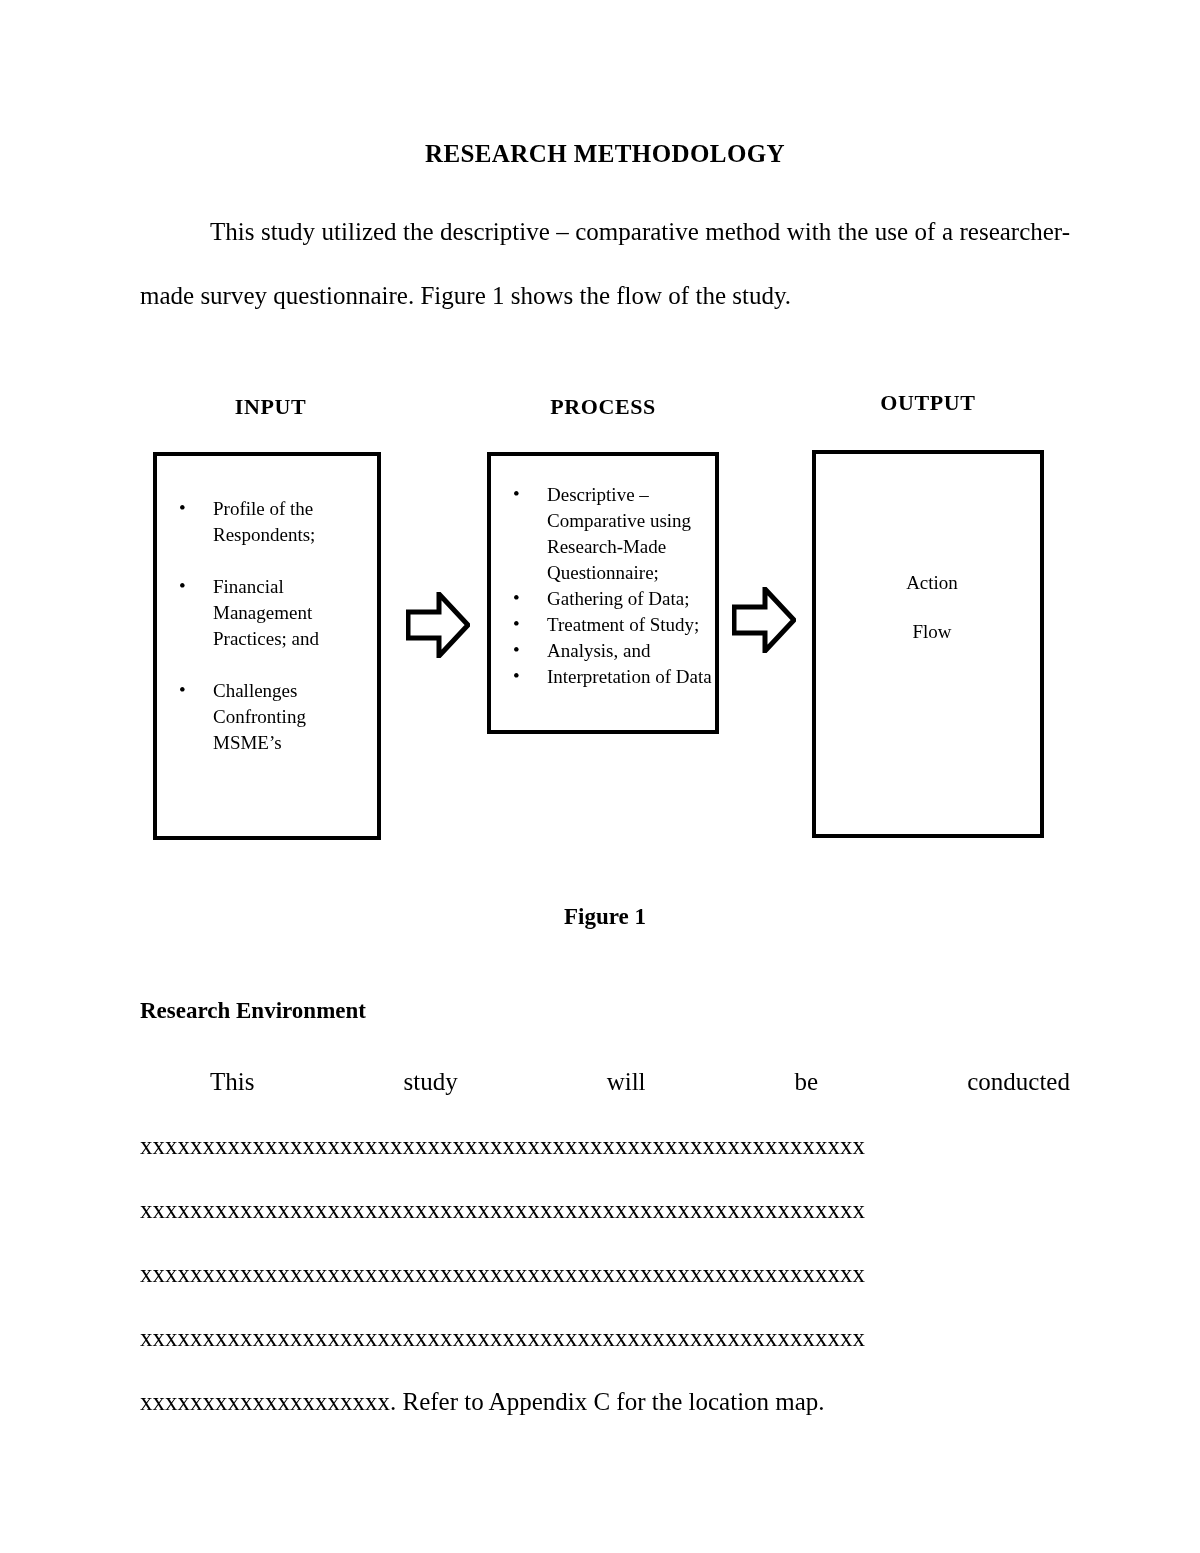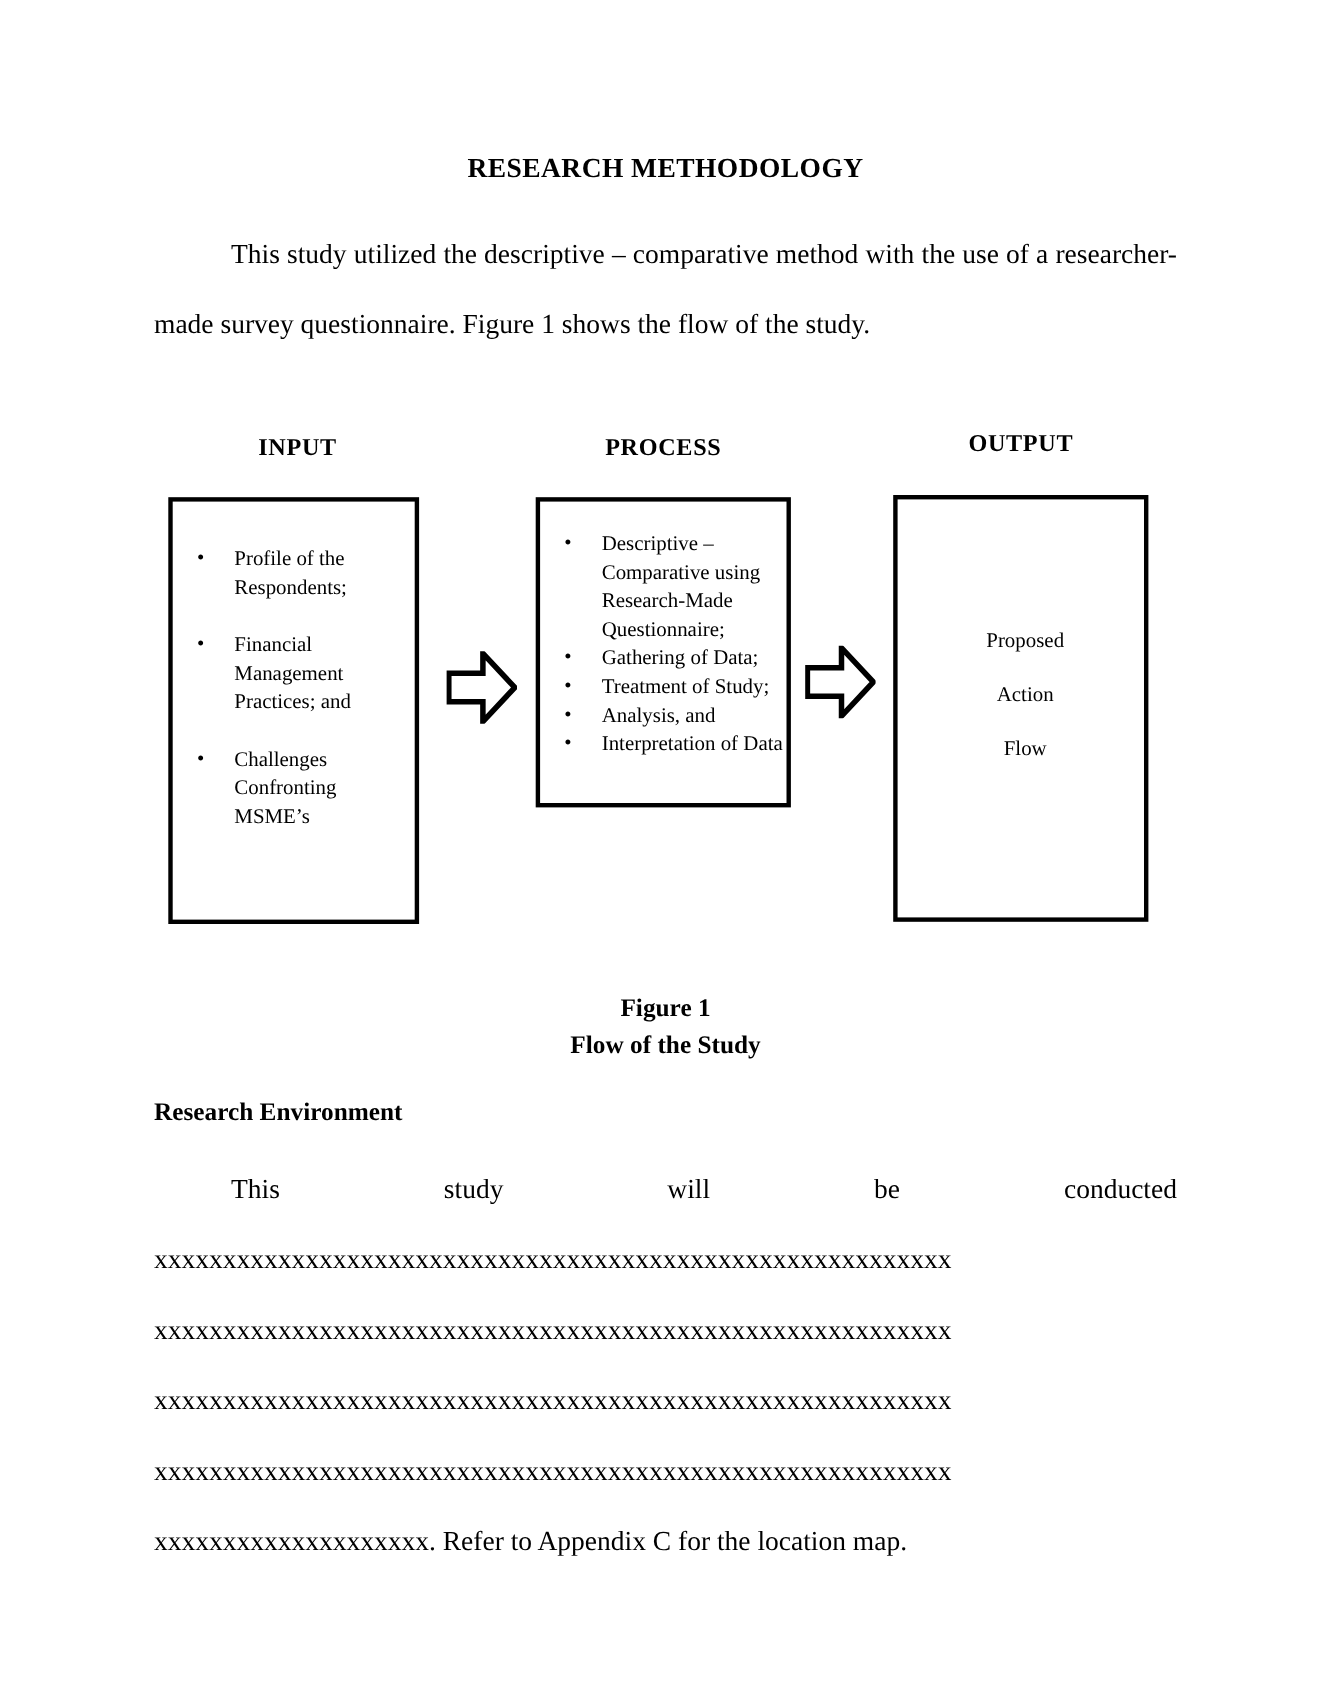--- a/index.html
+++ b/index.html
@@ -194,39 +194,37 @@
         <li>Descriptive – Comparative using Research-Made Questionnaire;</li>
         <li>Gathering of Data;</li>
         <li>Treatment of Study;</li>
         <li>Analysis, and</li>
         <li>Interpretation of Data</li>
       </ul>
     </div>
 
     <div class="flow-box box-output">
       <div class="output-text">
-        <div>Proposed</div>
         <div>Action</div>
         <div>Flow</div>
       </div>
     </div>
 
     <svg class="arrow arrow-1" viewBox="0 0 64 66">
       <polygon points="2,20 33,20 33,2 62,33 33,64 33,46 2,46" fill="#ffffff" stroke="#000000" stroke-width="5" stroke-linejoin="miter"></polygon>
     </svg>
 
     <svg class="arrow arrow-2" viewBox="0 0 64 66">
       <polygon points="2,20 33,20 33,2 62,33 33,64 33,46 2,46" fill="#ffffff" stroke="#000000" stroke-width="5" stroke-linejoin="miter"></polygon>
     </svg>
 
   </div>
 
   <div class="fig-caption">
     <div>Figure 1</div>
-    <div>Flow of the Study</div>
   </div>
 
   <div class="section-head">Research Environment</div>
 
   <div class="body-text">
     <div class="line-justified">
       <span>This</span>
       <span>study</span>
       <span>will</span>
       <span>be</span>

